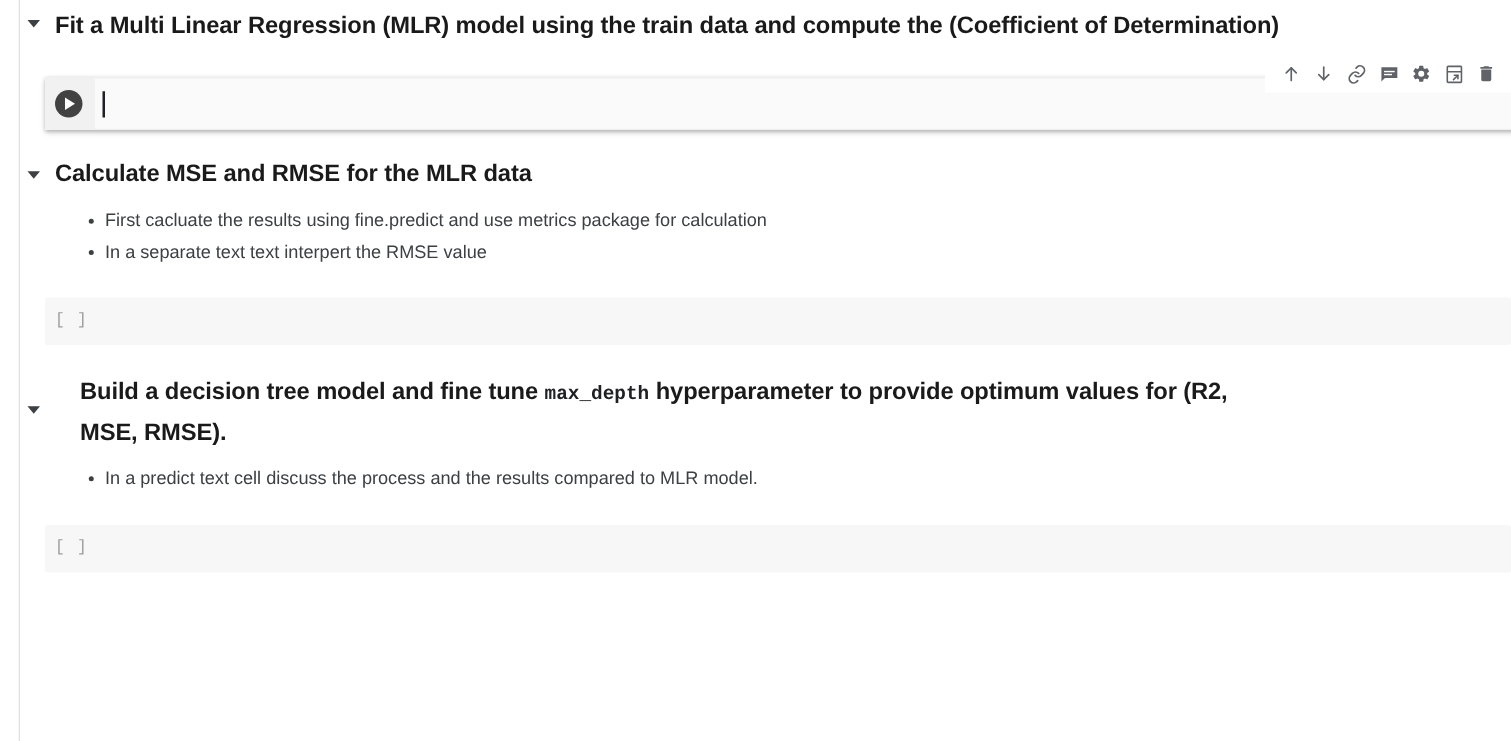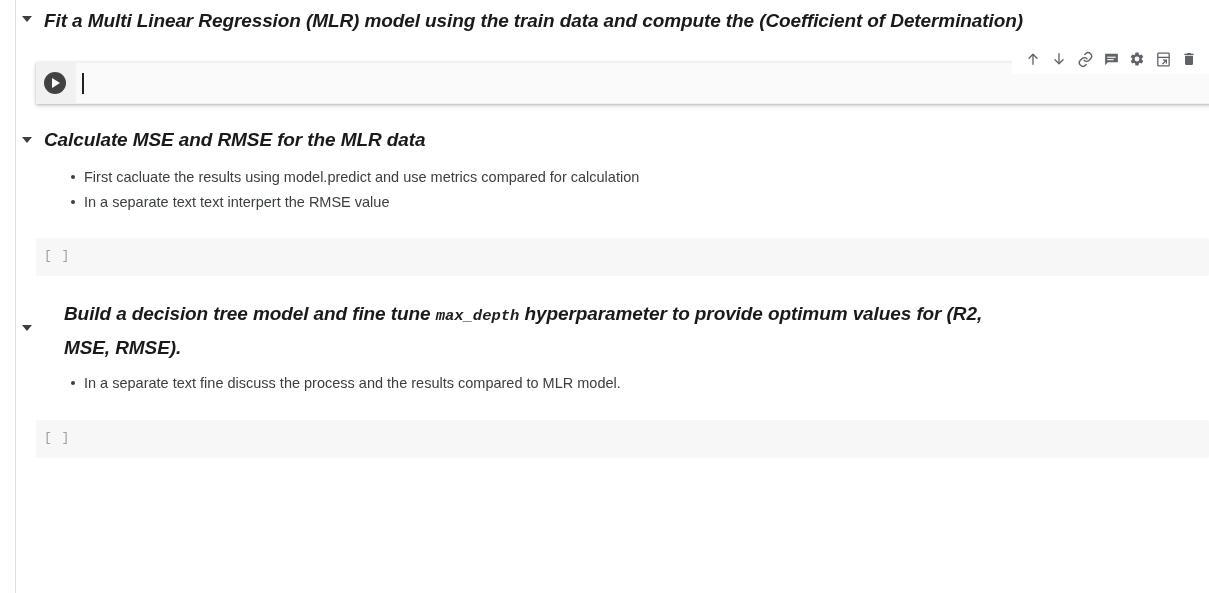--- a/index.html
+++ b/index.html
@@ -46,21 +46,20 @@
   }
   .heading {
     position: absolute;
     left: 44px;
     right: 60px;
     font-size: 19px;
     font-weight: bold;
     color: #1a1a1a;
     line-height: 32px;
     letter-spacing: -0.1px;
-    font-style: italic;
   }
   .heading code {
     font-family: "Liberation Mono", "DejaVu Sans Mono", monospace;
     font-size: 15.5px;
     font-weight: bold;
     color: #202124;
     background: transparent;
     letter-spacing: 0;
   }
 
@@ -265,37 +264,37 @@
     </div>
   </div>
 
   <div class="section" style="top:124px;height:160px;">
     <div class="collapse-arrow" style="top:13px;"></div>
     <div class="heading" style="top:0;">
       <span>Calculate MSE and RMSE for the MLR data</span>
     </div>
 
     <ul class="bullets" style="top:41px;">
-      <li><span>First cacluate the results using model.predict and use metrics compared for calculation</span></li>
+      <li><span>First cacluate the results using fine.predict and use metrics package for calculation</span></li>
       <li><span>In a separate text text interpert the RMSE value</span></li>
     </ul>
 
     <div class="code-cell-idle" style="top:114px;">
       <div class="exec-count">[ ]</div>
     </div>
   </div>
 
   <div class="section" style="top:298px;height:180px;">
     <div class="collapse-arrow" style="top:27px;"></div>
     <div class="heading" style="top:0;right:180px;margin-left:20px;">
       <span>Build a decision tree model and fine tune </span><code>max_depth</code><span> hyperparameter to provide optimum values for (R2, MSE, RMSE).</span>
     </div>
 
     <ul class="bullets" style="top:73px;">
-      <li><span>In a separate text fine discuss the process and the results compared to MLR model.</span></li>
+      <li><span>In a predict text cell discuss the process and the results compared to MLR model.</span></li>
     </ul>
 
     <div class="code-cell-idle" style="top:122px;">
       <div class="exec-count">[ ]</div>
     </div>
   </div>
 
 </div>
 
 </body></html>

